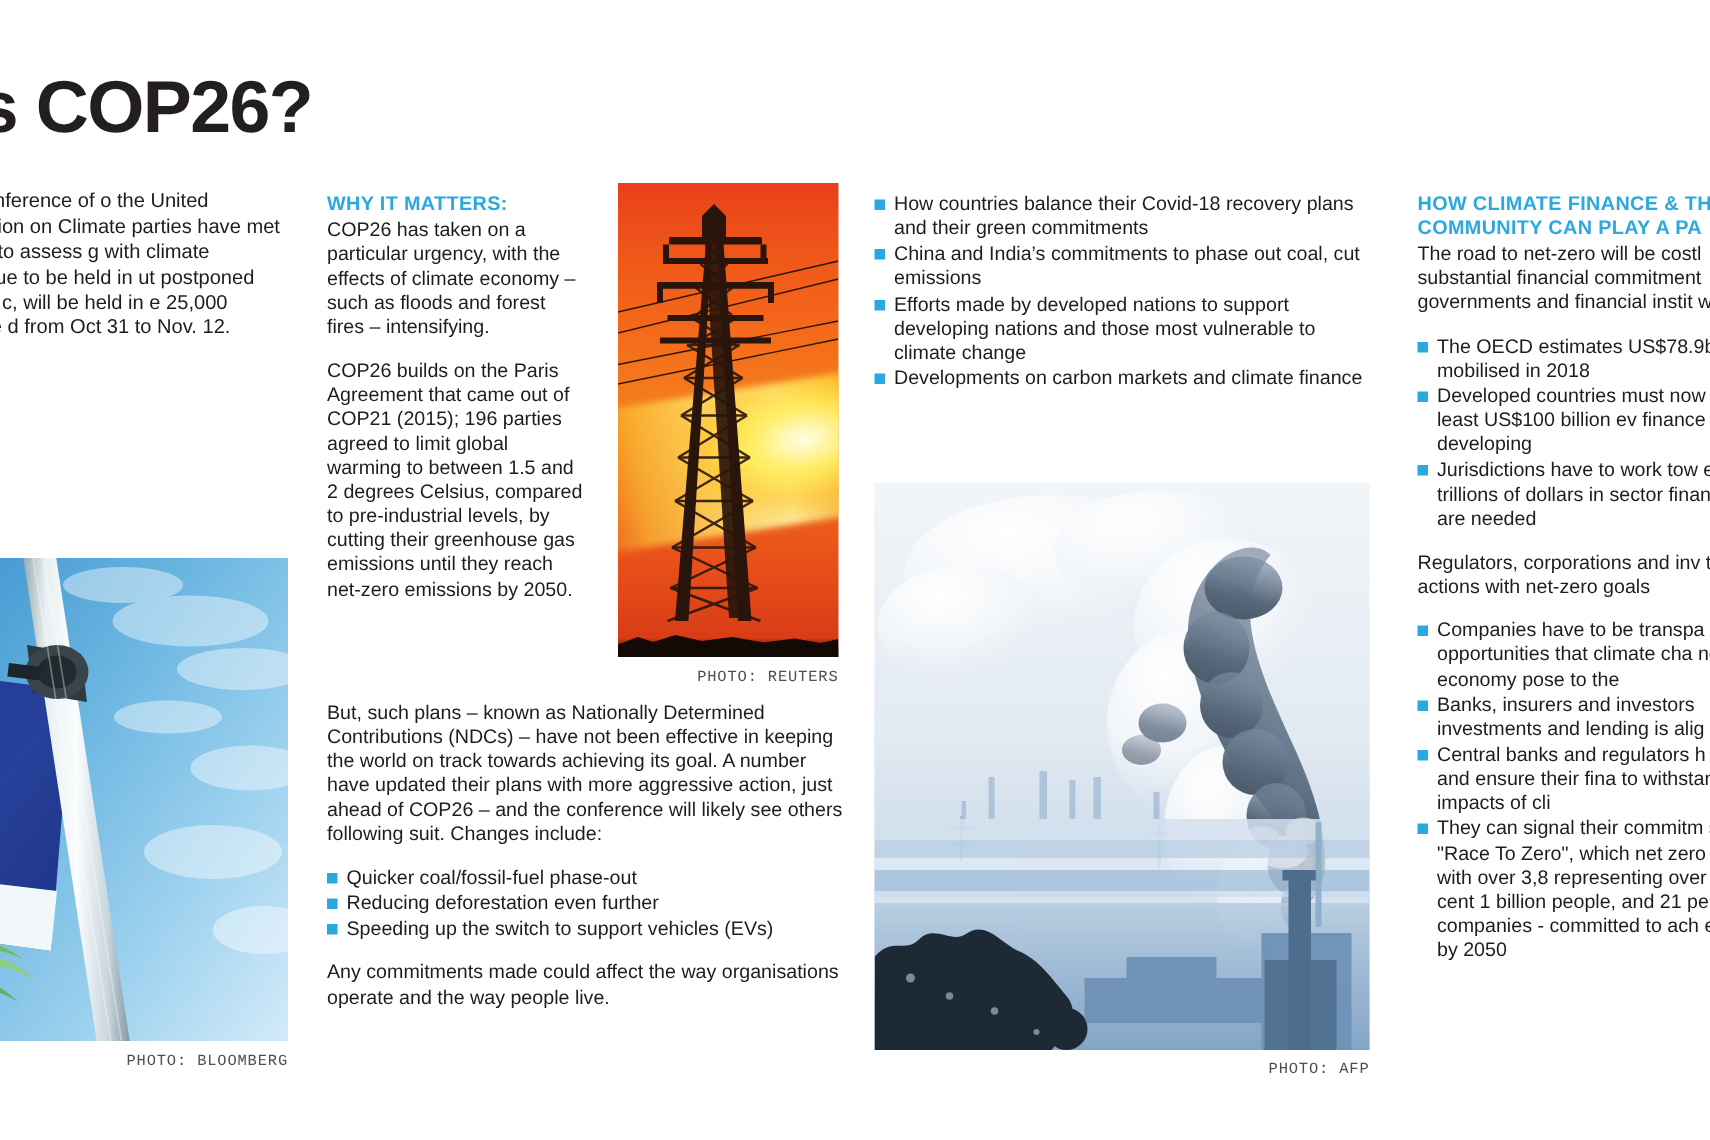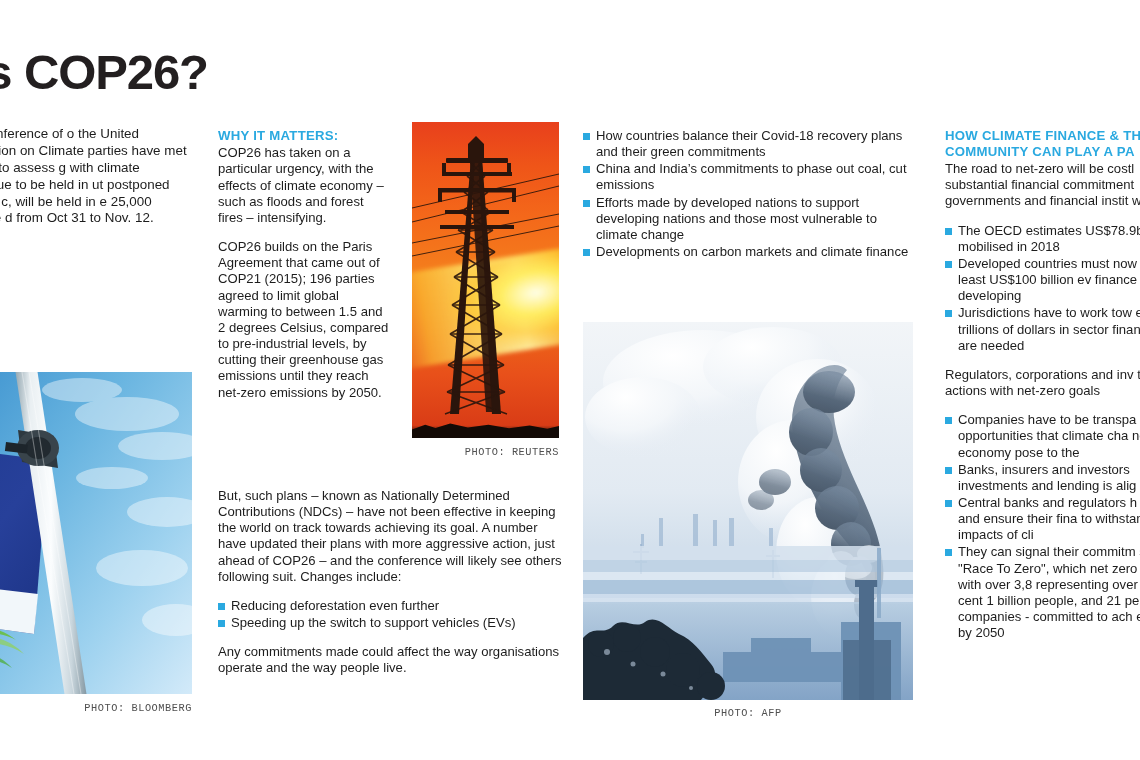--- a/index.html
+++ b/index.html
@@ -84,21 +84,20 @@
 
   #col-why {
     position: absolute;
     left: 218px; top: 128px;
     width: 172px;
   }
   #col-why-wide {
     position: absolute;
     left: 218px; top: 467px;
     width: 345px;
-    margin-top: 21px;
   }
 
   #col-watch {
     position: absolute;
     left: 583px; top: 128px;
     width: 330px;
   }
 
   #col-finance {
     position: absolute;
@@ -196,21 +195,21 @@
         #63b0de 22%,
         #7cc0e6 44%,
         #9ad0ee 64%,
         #b9dff4 82%,
         #cfe9f8 100%);
   }
   #photo-banner svg { position: absolute; left:0; top:0; width:100%; height:100%; }
 
   
   #credit-reuters { left: 412px; top: 446px; width: 147px; }
-  #credit-afp     { left: 583px; top: 707px; width: 330px; text-align: center; }
+  #credit-afp     { left: 583px; top: 707px; width: 330px; }
   #credit-bloom   { left: -38px; top: 702px; width: 230px; }
 </style>
 </head>
 <body>
 
 <div id="page">
 
   <div id="headline">t is COP26?</div>
 
   <div id="col-intro">
@@ -219,20 +218,21 @@
 
   <div id="col-why">
     <div class="col-head">WHY IT MATTERS:</div>
     <p class="para">COP26 has taken on a particular urgency, with the effects of climate economy – such as floods and forest fires – intensifying.</p>
     <p class="para">COP26 builds on the Paris Agreement that came out of COP21 (2015); 196 parties agreed to limit global warming to between 1.5 and 2 degrees Celsius, compared to pre-industrial levels, by cutting their greenhouse gas emissions until they reach net-zero emissions by 2050.</p>
   </div>
 
   <div id="col-why-wide">
     <p class="para">But, such plans – known as Nationally Determined Contributions (NDCs) – have not been effective in keeping the world on track towards achieving its goal. A number have updated their plans with more aggressive action, just ahead of COP26 – and the conference will likely see others following suit. Changes include:</p>
     <ul class="blist">
+      <li>Quicker coal/fossil-fuel phase-out</li>
       <li>Reducing deforestation even further</li>
       <li>Speeding up the switch to support vehicles (EVs)</li>
     </ul>
     <p class="para">Any commitments made could affect the way organisations operate and the way people live.</p>
   </div>
 
   <div id="col-watch">
     <ul class="blist">
       <li>How countries balance their Covid-18 recovery plans and their green commitments</li>
       <li>China and India’s commitments to phase out coal, cut emissions</li>

